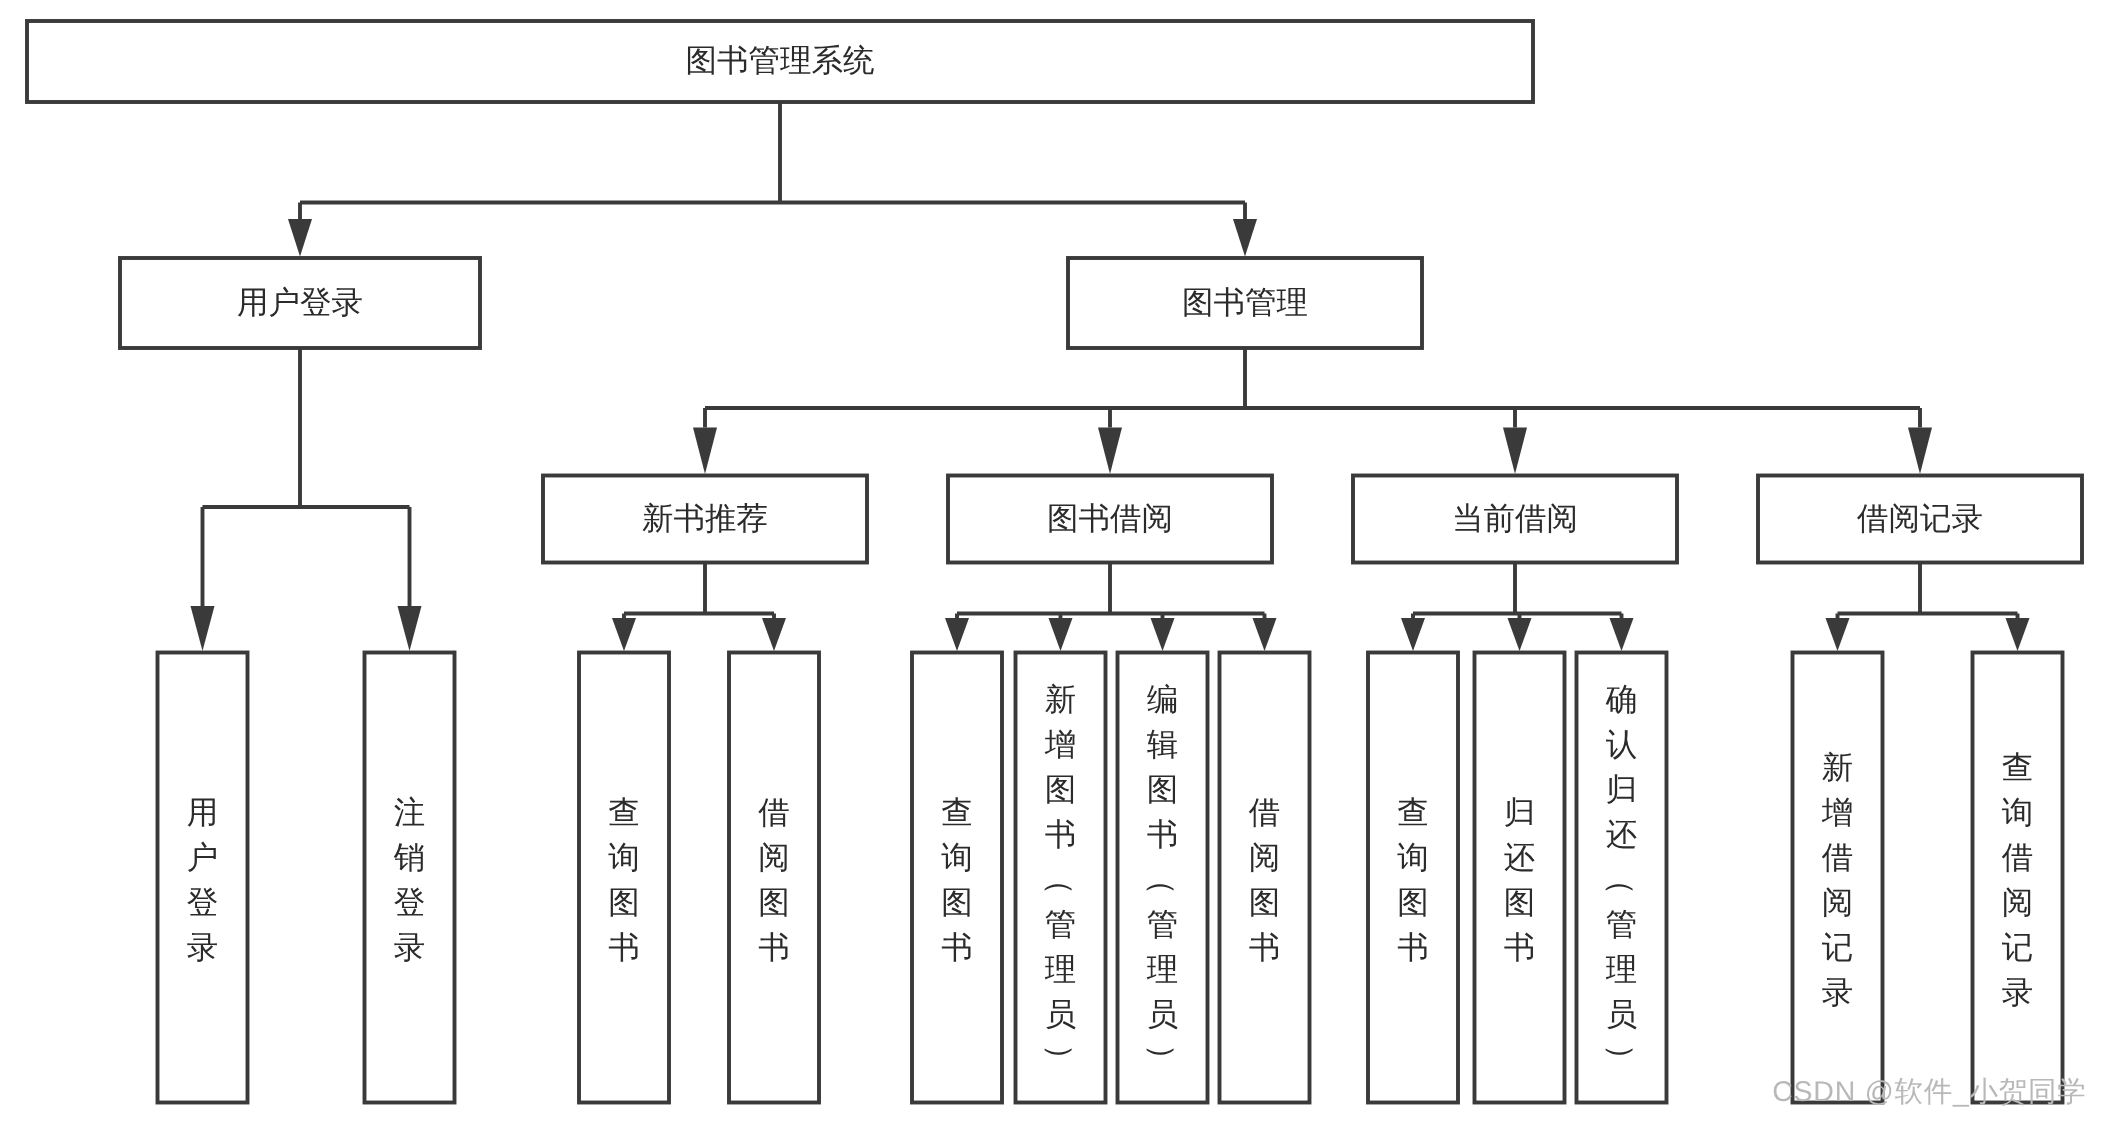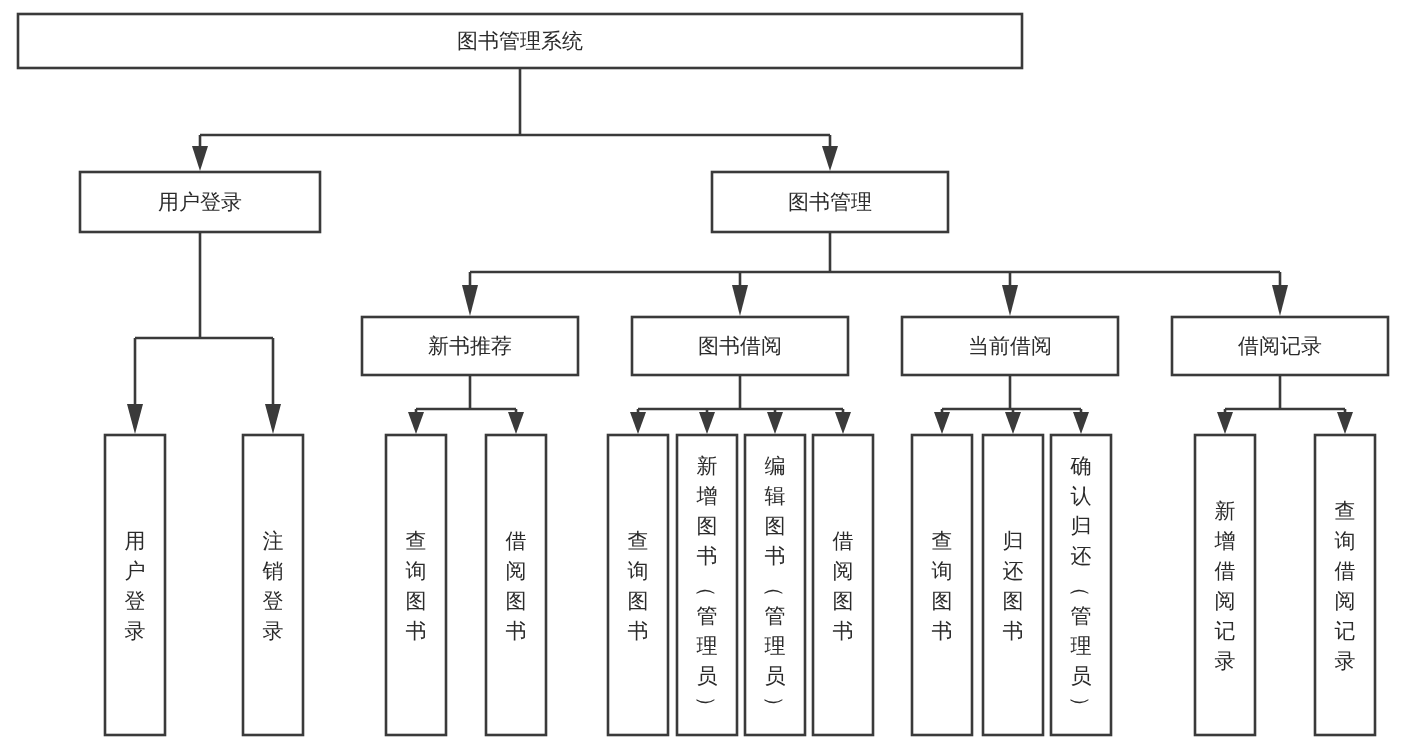--- a/index.html
+++ b/index.html
@@ -281,13 +281,14 @@
           <text class="leaf-label" x="1345" y="548.4">询</text>
           <text class="leaf-label" x="1345" y="578.4">借</text>
           <text class="leaf-label" x="1345" y="608.4">阅</text>
           <text class="leaf-label" x="1345" y="638.4">记</text>
           <text class="leaf-label" x="1345" y="668.4">录</text>
         </g>
       </g>
 
   </svg>
 
+  <div class="watermark">CSDN @软件_小贺同学</div>
 </div>
 
 </body></html>

